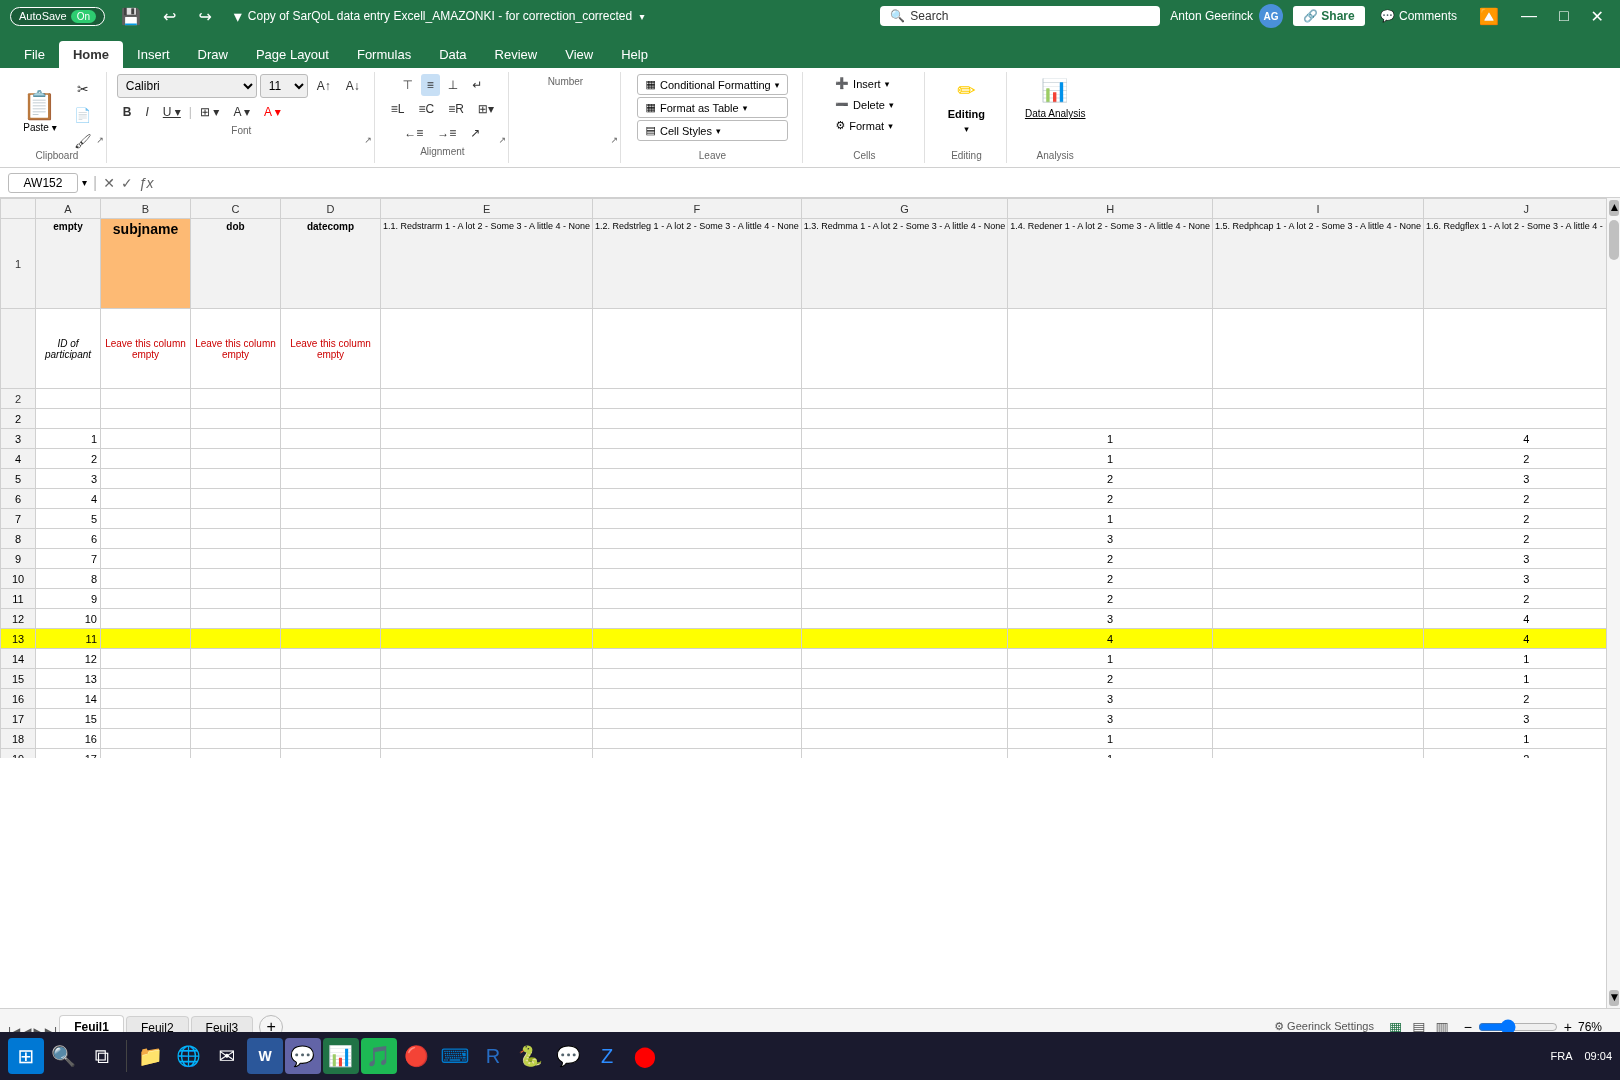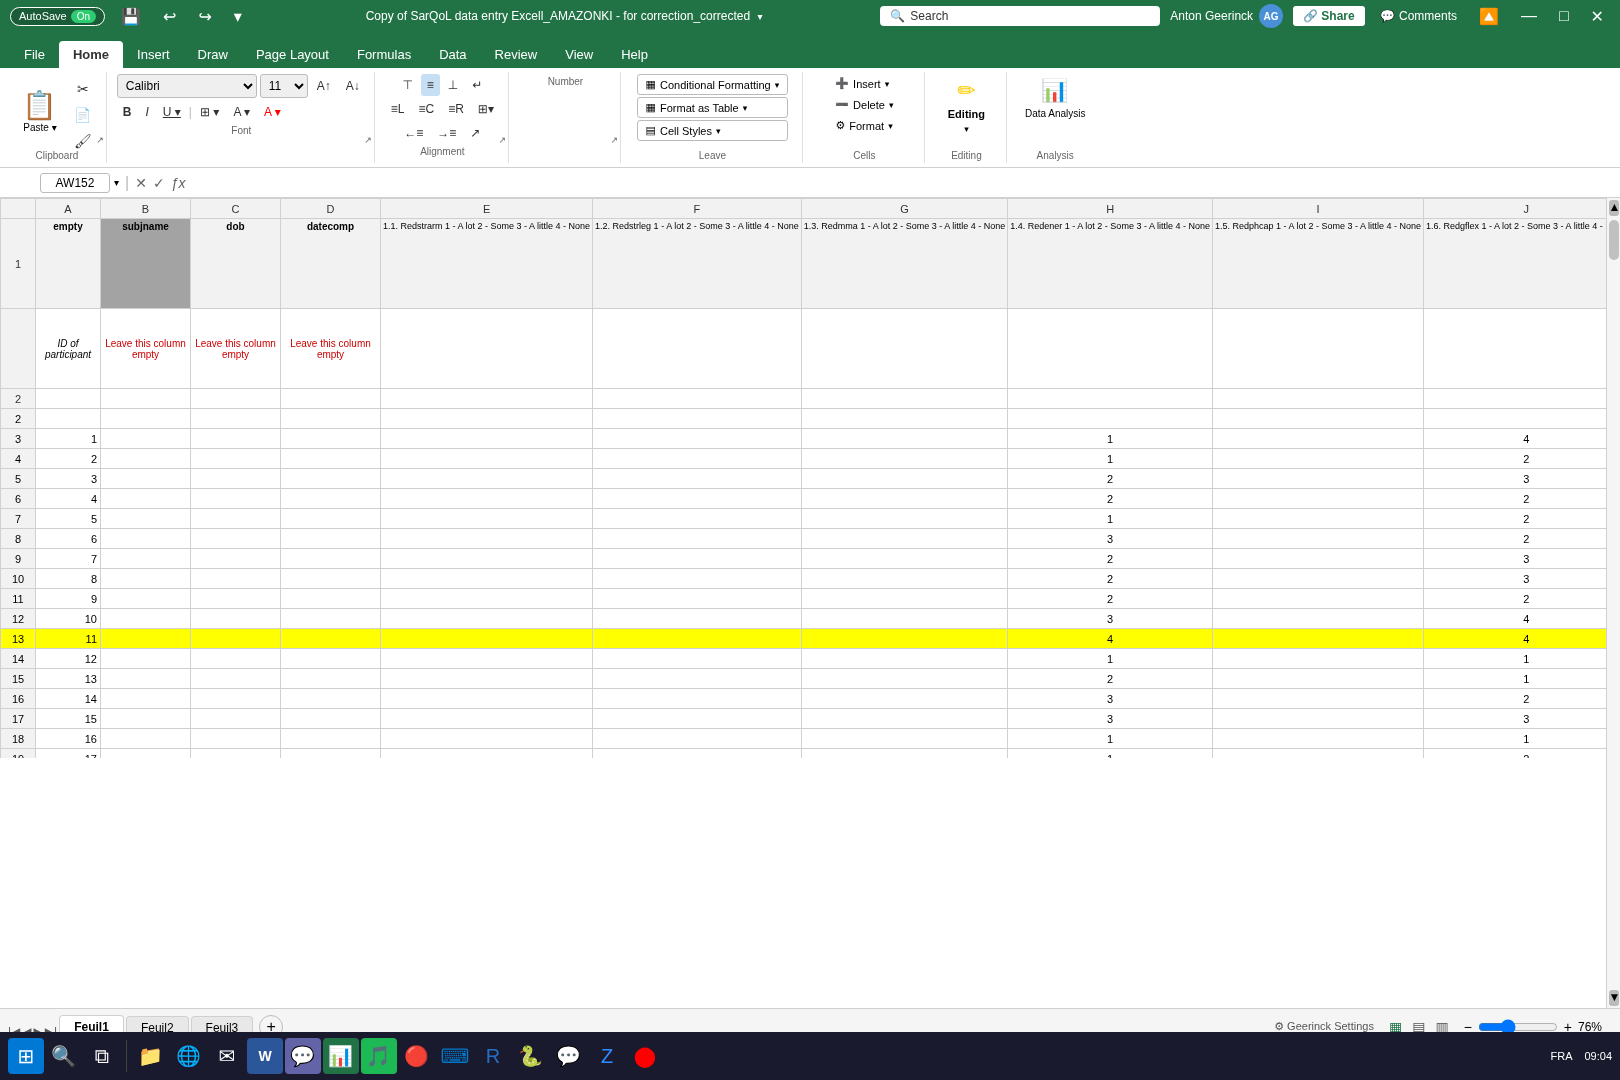--- a/index.html
+++ b/index.html
@@ -9,21 +9,21 @@
     #titlebar {
       background: #217346;
       color: white;
       height: 32px;
       display: flex;
       align-items: center;
       padding: 0 10px;
       justify-content: space-between;
     }
     #titlebar .left { display: flex; align-items: center; gap: 10px; font-size: 12px; }
-    #titlebar .center { flex: 1; text-align: center; font-size: 12px; }
+    #titlebar .center { flex: 1; text-align: left; font-size: 12px; }
     #titlebar .right { display: flex; align-items: center; gap: 10px; }
     .autosave-toggle { background: #1a5c38; border: 1px solid #fff; border-radius: 10px; padding: 2px 8px; font-size: 11px; color: white; display: flex; align-items: center; gap: 4px; }
     .toggle-on { background: #2ecc71; border-radius: 8px; padding: 1px 6px; font-size: 10px; }
     .title-btn { background: none; border: none; color: white; cursor: pointer; font-size: 16px; padding: 2px 6px; }
     .search-box { background: white; border-radius: 4px; padding: 3px 10px; font-size: 12px; color: #333; width: 280px; display: flex; align-items: center; gap: 5px; }
     .user-info { display: flex; align-items: center; gap: 6px; font-size: 12px; }
     .avatar { width: 24px; height: 24px; border-radius: 50%; background: #4a90d9; display: flex; align-items: center; justify-content: center; font-size: 10px; font-weight: bold; color: white; }
     
     
     #ribbon-tabs {
@@ -116,21 +116,20 @@
       height: 30px;
       gap: 6px;
     }
     .cell-ref-box {
       border: 1px solid #bbb;
       border-radius: 3px;
       padding: 2px 14px;
       width: 70px;
       font-size: 12px;
       text-align: center;
-      margin-left: 32px;
     }
     .formula-icons { display: flex; gap: 6px; color: #666; font-size: 14px; }
     .formula-input { flex: 1; border: none; outline: none; font-size: 12px; padding: 0 4px; }
     
     
     #spreadsheet {
       display: flex;
       flex-direction: column;
       height: calc(1080px - 32px - 36px - 100px - 30px - 36px - 36px);
       overflow: hidden;
@@ -486,21 +485,21 @@
         <span style="font-size:11px;font-weight:600;">Editing</span>
         <span style="font-size:9px;">▾</span>
       </div>
     </div>
     <span class="ribbon-group-label">Editing</span>
   </div>
 
   <div class="ribbon-group" style="min-width:80px; border-right:none;">
     <div style="display:flex;flex-direction:column;align-items:center;gap:4px;padding:4px 8px;">
       <span style="font-size:22px; color:#217346;">📊</span>
-      <span style="font-size:10px;">Data Analysis</span>
+      <span style="font-size:10px;text-decoration:underline;">Data Analysis</span>
     </div>
     <span class="ribbon-group-label">Analysis</span>
   </div>
 
 </div>
 
 <div id="formula-bar">
   <div style="display:flex;align-items:center;gap:4px;">
     <input type="text" class="cell-ref-box" value="AW152" style="">
     <span style="font-size:10px;cursor:pointer;">▾</span>
@@ -547,21 +546,21 @@
             <th class="col-header" style="text-align:center;font-size:11px;font-weight:normal;background:#f2f2f2;border:1px solid #d0d0d0;height:20px;">I</th>
             <th class="col-header" style="text-align:center;font-size:11px;font-weight:normal;background:#f2f2f2;border:1px solid #d0d0d0;height:20px;">J</th>
 
           </tr>
         </thead>
         <tbody id="grid-body">
 
           <tr id="row1">
             <td class="row-header" style="height:90px;vertical-align:middle;text-align:center;font-size:11px;background:#f2f2f2;border:1px solid #d0d0d0;position:sticky;left:0;z-index:5;">1</td>
             <td class="text-cell" style="font-size:10px;font-weight:600;text-align:center;background:#f2f2f2;border:1px solid #d0d0d0;height:90px;vertical-align:top;padding:2px;">empty</td>
-            <td class="text-cell" style="font-size:10px;font-weight:600;text-align:center;background:#a3a3a3;border:1px solid #d0d0d0;height:90px;vertical-align:top;padding:2px;">subjname</td>
+            <td class="text-cell" style="font-size:14px;font-weight:600;text-align:center;background:#fdba74;border:1px solid #d0d0d0;height:90px;vertical-align:top;padding:2px;">subjname</td>
             <td class="text-cell" style="font-size:10px;font-weight:600;text-align:center;background:#f2f2f2;border:1px solid #d0d0d0;height:90px;vertical-align:top;padding:2px;">dob</td>
             <td class="text-cell" style="font-size:10px;font-weight:600;text-align:center;background:#f2f2f2;border:1px solid #d0d0d0;height:90px;vertical-align:top;padding:2px;">datecomp</td>
             <td class="text-cell row1-header" style="font-size:9px;background:#f2f2f2;border:1px solid #d0d0d0;padding:2px;">1.1. Redstrarm
 1 - A lot
 2 - Some
 3 - A little
 4 - None</td>
             <td class="text-cell row1-header" style="font-size:9px;background:#f2f2f2;border:1px solid #d0d0d0;padding:2px;">1.2. Redstrleg
 1 - A lot
 2 - Some

